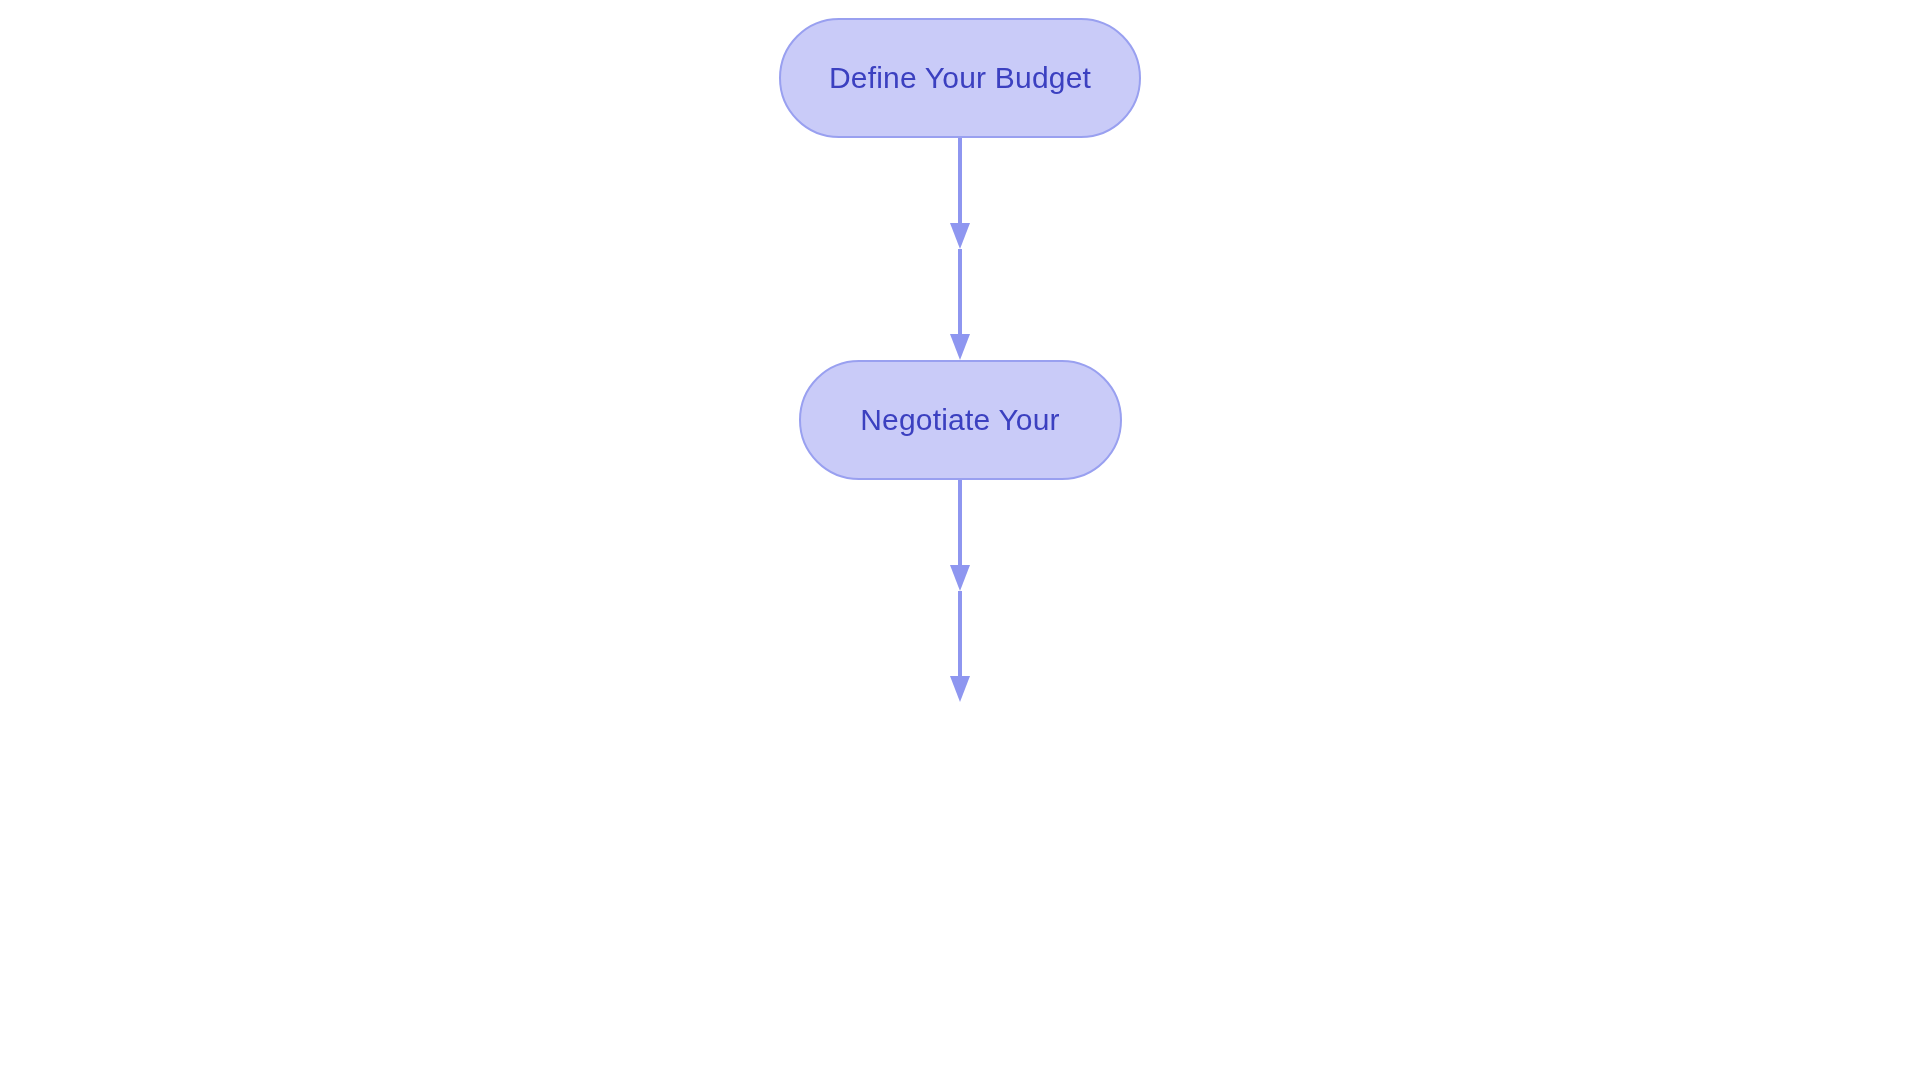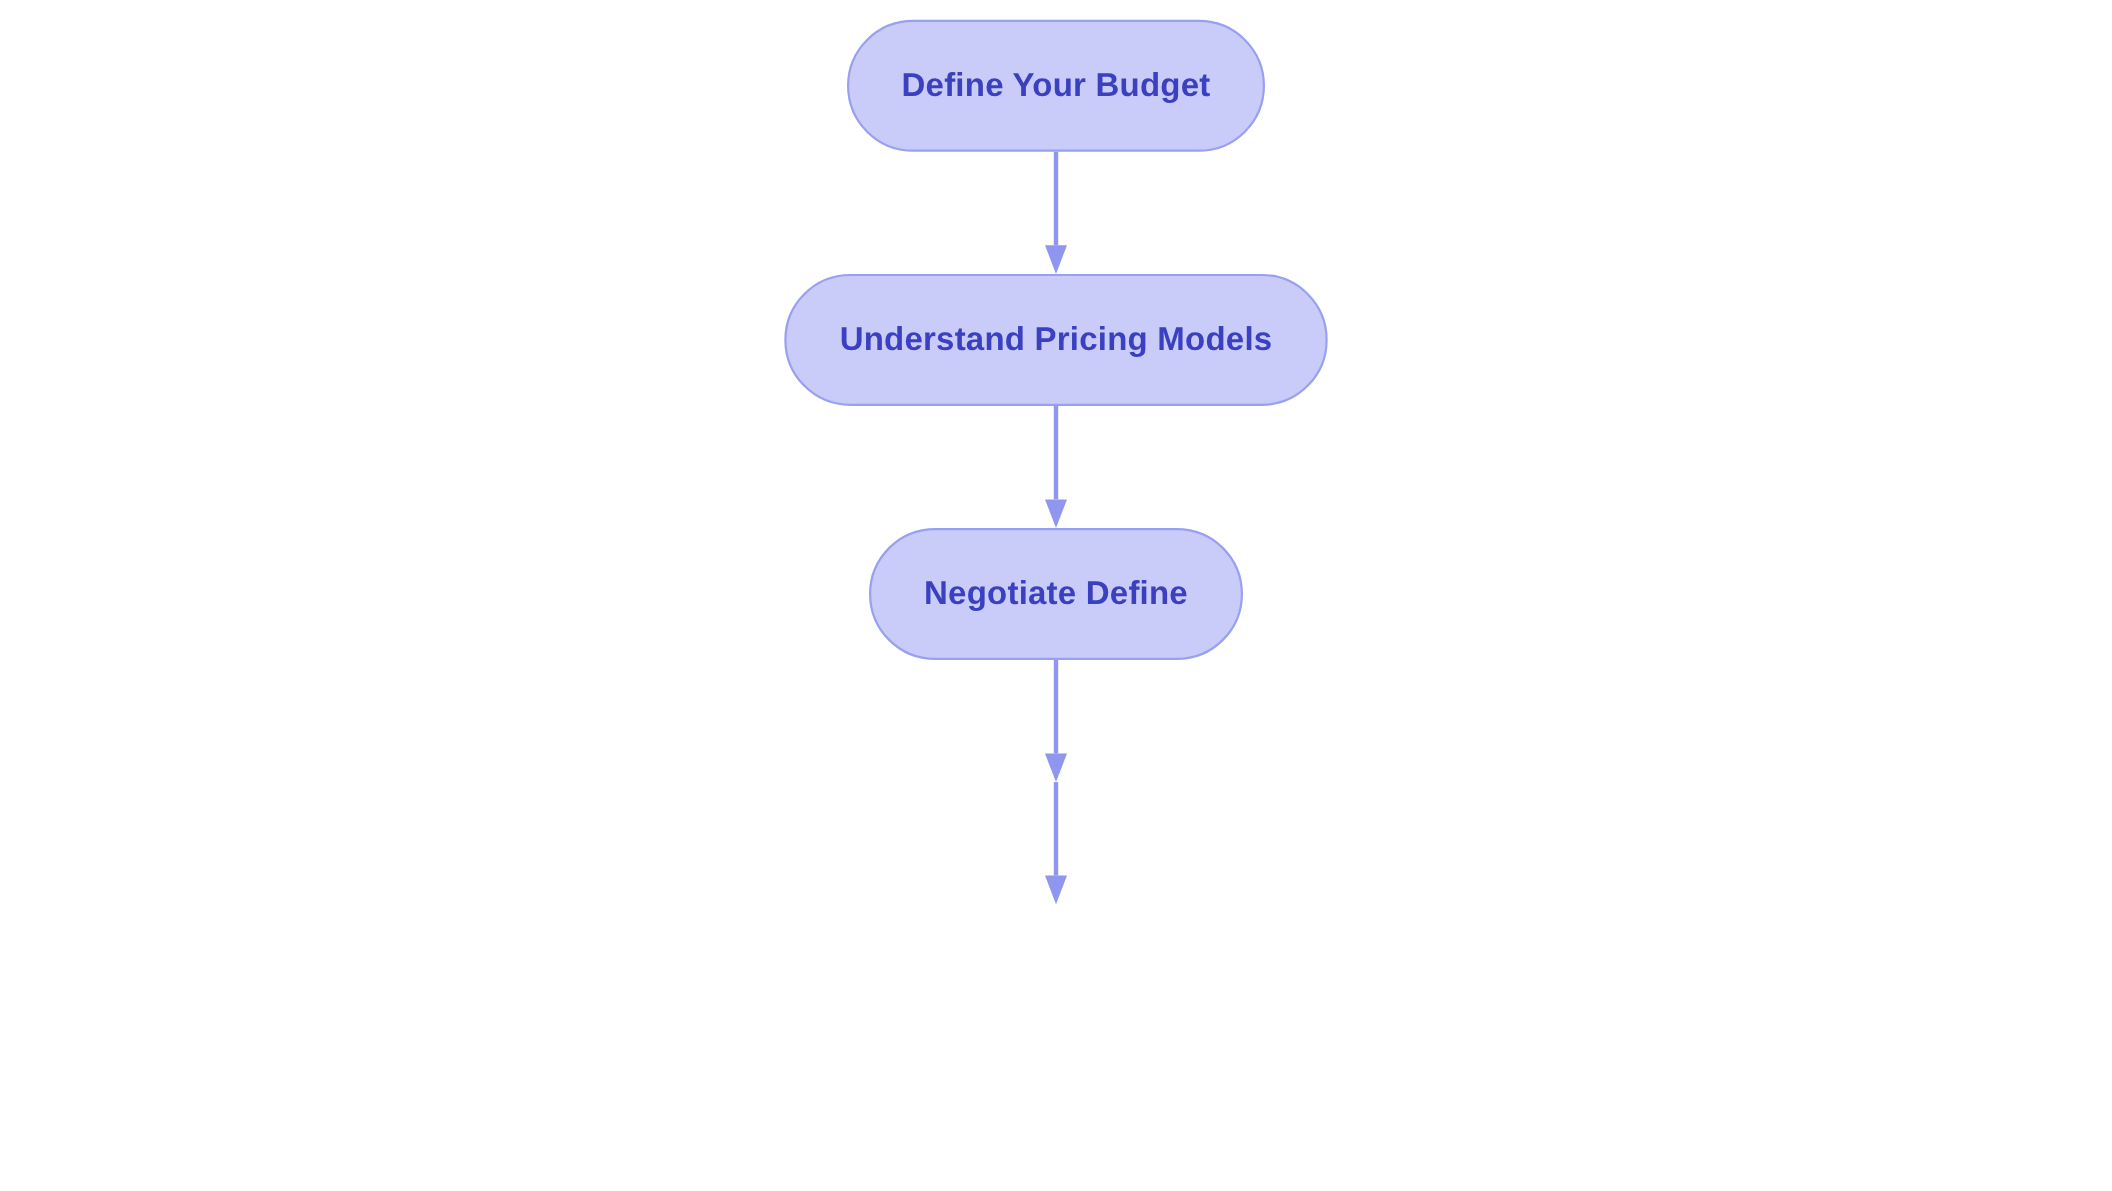--- a/index.html
+++ b/index.html
@@ -18,21 +18,21 @@
     align-items: center;
     padding-top: 18px;
   }
   .node {
     min-height: 120px;
     border-radius: 60px;
     background: #c9cbf8;
     border: 2px solid #99a0f0;
     color: #3b40c0;
     font-size: 30px;
-    font-weight: 700;
+    font-weight: 400;
     letter-spacing: 0.2px;
     display: flex;
     align-items: center;
     justify-content: center;
     padding: 0 48px;
     white-space: nowrap;
     flex: 0 0 auto;
   }
   .node.w1 { min-width: 350px; }
   .node.w2 { min-width: 460px; }
@@ -66,31 +66,28 @@
 
   <div class="node w1">
     <span>Define Your Budget</span>
   </div>
 
   <div class="connector">
     <div class="line"></div>
     <div class="arrowhead"></div>
   </div>
 
-  <div class="node w2">
-    <span>Understand Pricing Models</span>
-  </div>
 
   <div class="connector">
     <div class="line"></div>
     <div class="arrowhead"></div>
   </div>
 
   <div class="node w3">
-    <span>Negotiate Define</span>
+    <span>Negotiate Your</span>
   </div>
 
   <div class="connector">
     <div class="line"></div>
     <div class="arrowhead"></div>
   </div>
 
 
   <div class="connector">
     <div class="line"></div>

